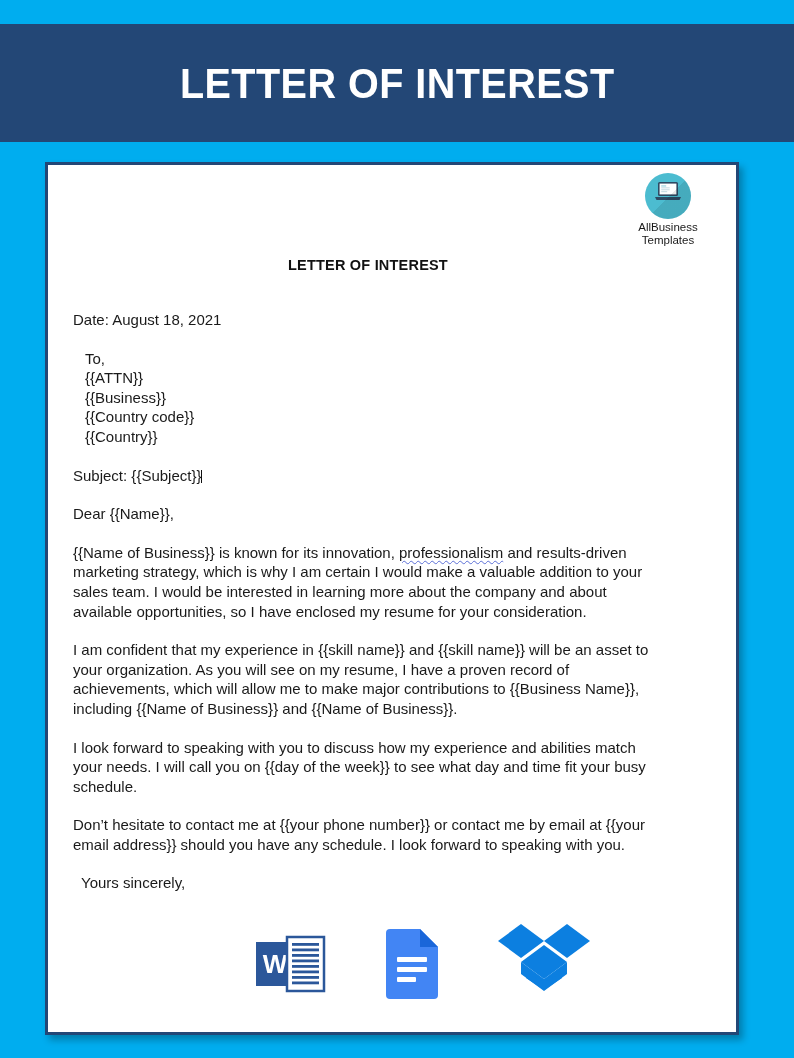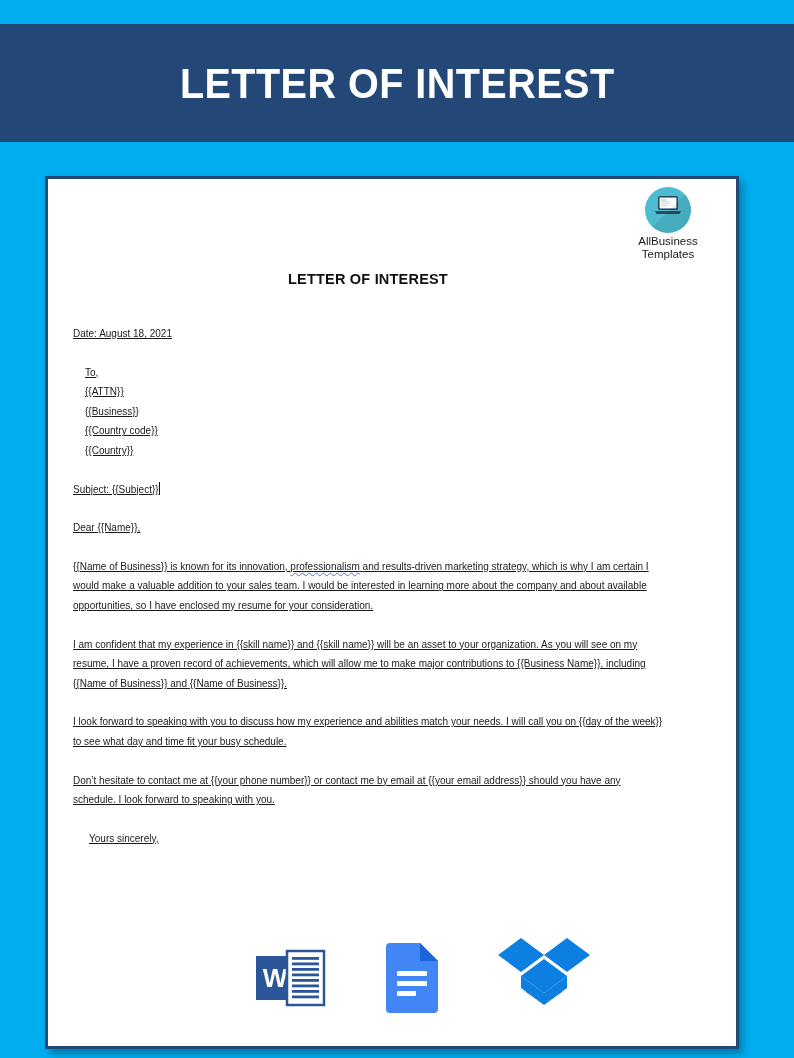--- a/index.html
+++ b/index.html
@@ -34,21 +34,21 @@
     font-size: 43px;
     letter-spacing: 0.5px;
     transform: scaleX(0.92);
     white-space: nowrap;
   }
 
   
   .page {
     position: absolute;
     left: 45px;
-    top: 176px;
+    top: 162px;
     width: 694px;
     height: 873px;
     background: #ffffff;
     border: 3px solid #234776;
     box-sizing: border-box;
     box-shadow: 4px 5px 7px rgba(0, 0, 0, 0.28);
   }
 
   .page-inner {
     position: relative;
@@ -101,33 +101,32 @@
     color: #111111;
     letter-spacing: 0.2px;
   }
 
   .body-text {
     position: absolute;
     left: 25px;
     top: 145px;
     width: 592px;
     font-family: "Liberation Sans Narrow", "Liberation Sans", sans-serif;
-    font-size: 10px;
+    font-size: 15px;
     line-height: 19.6px;
     color: #1a1a1a;
-    text-decoration: underline;
   }
   .body-text p {
     margin: 0 0 19px 0;
   }
   .body-text p.block {
     margin: 0 0 19px 0;
   }
   .body-text p.tight {
-    margin: 16px;
+    margin: 8px;
   }
   .addr-line { display: block; margin-left: 12px; }
 
   .caret {
     display: inline-block;
     width: 1px;
     height: 13px;
     background: #111;
     vertical-align: -2px;
     margin-left: 0px;

